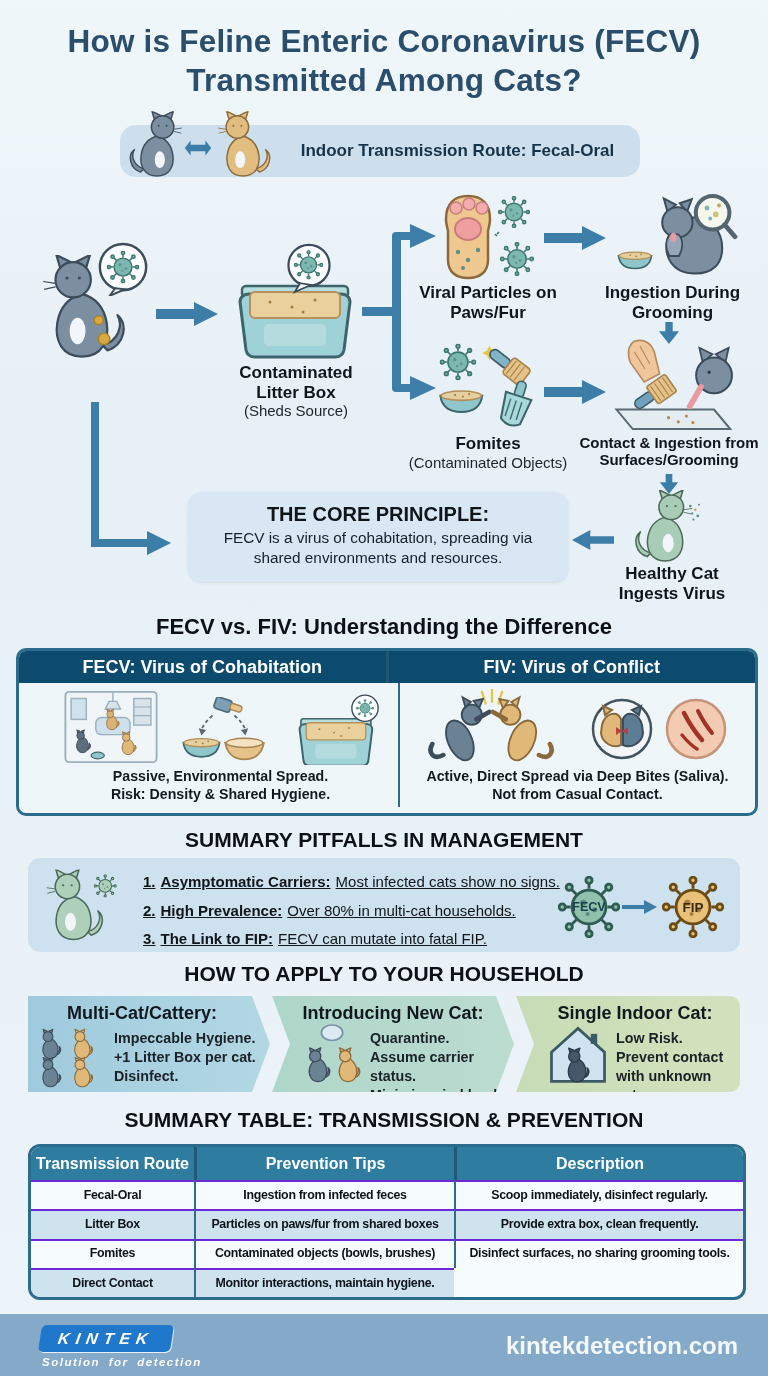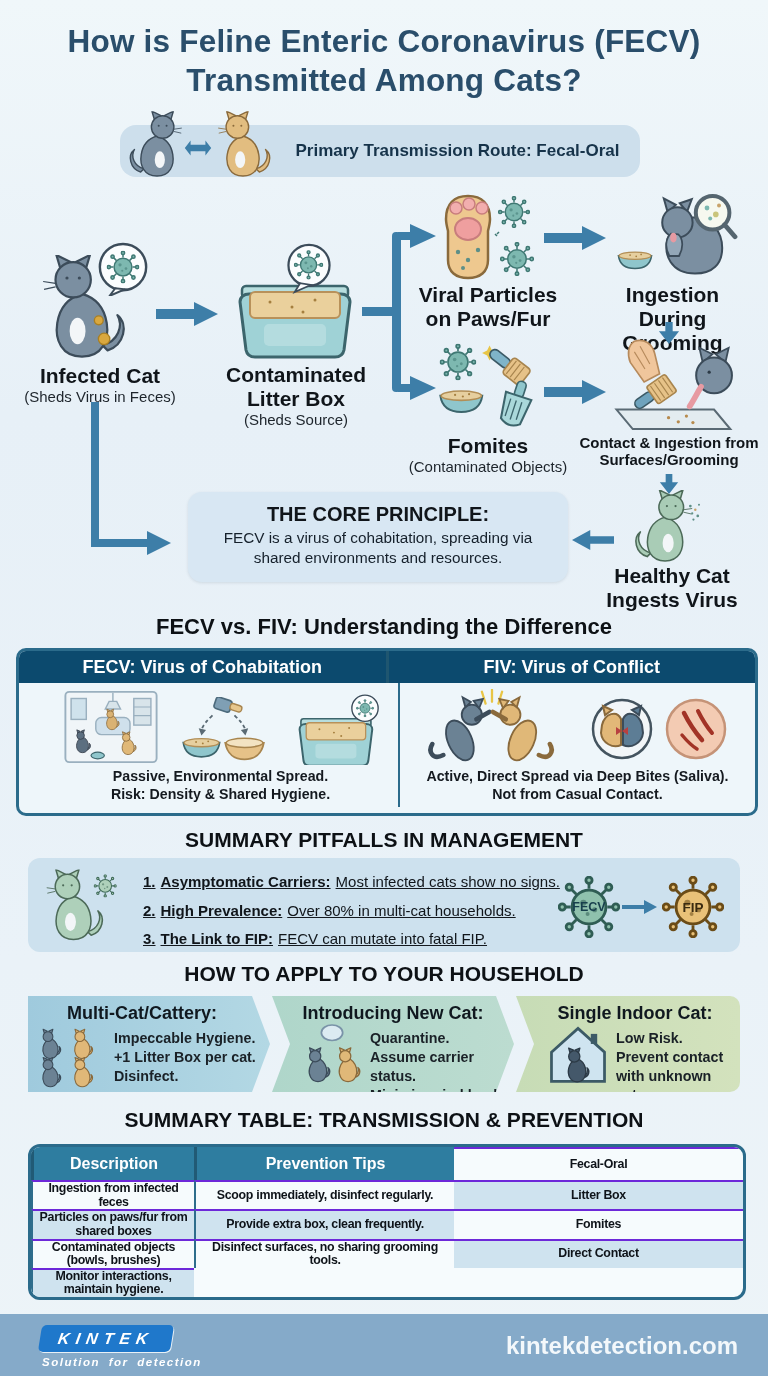--- a/index.html
+++ b/index.html
@@ -2,21 +2,21 @@
 <html><head>
 <meta charset="utf-8">
 <style>
   html,body{margin:0;padding:0;background:#d8e4ec;}
   #page{position:relative;width:768px;height:1376px;overflow:hidden;
         background:linear-gradient(180deg,#f0f7fa 0%,#e7f0f7 30%,#eaf2f8 70%,#edf4f8 100%);
         font-family:"Liberation Sans",sans-serif;color:#14191f;}
   .abs{position:absolute;}
   .ctr{text-align:center;}
   .title{font-weight:bold;font-size:31.5px;line-height:1.24;color:#2a4e6b;letter-spacing:.2px;}
-  .flowT{font-weight:bold;font-size:21px;line-height:1.15;color:#10151a;}
+  .flowT{font-weight:bold;font-size:17px;line-height:1.15;color:#10151a;}
   .flowT2{font-weight:bold;font-size:15px;line-height:1.15;color:#10151a;}
   .flowS{font-size:15px;line-height:1.2;color:#1d242b;}
   .h2{font-weight:bold;font-size:21px;color:#0d1115;}
   .pill{background:#cddfec;border-radius:16px;}
   .corebox{background:#d8e7f3;border-radius:14px;box-shadow:0 1px 3px rgba(60,90,110,.15);}
   .cmp-table{border:3px solid #2b6b8b;border-radius:10px;background:#eef6fa;overflow:hidden;}
   .cmp-head{background:#0c4a6e;color:#fff;font-weight:bold;font-size:18px;line-height:32px;text-align:center;}
   .cap{font-weight:bold;font-size:14.2px;line-height:18px;color:#14191f;}
   .pitbox{background:#cde1ee;border-radius:12px;}
   .pit-line{font-size:15px;line-height:28.5px;white-space:nowrap;color:#10151a;}
@@ -112,36 +112,32 @@
   <div class="abs pill" style="left:120px;top:125px;width:520px;height:52px;"></div>
   <svg class="abs" style="left:126px;top:110px;" width="62" height="70" viewBox="0 0 110 120">
     <use href="#sitcat" fill="#7b8fa1" color="#3c4c5a" transform="translate(110,0) scale(-1,1)"></use>
   </svg>
   <svg class="abs" style="left:184px;top:138px;" width="28" height="20" viewBox="0 0 34 22">
     <path d="M8 7 H26 V2 L33 11 L26 20 V15 H8 V20 L1 11 L8 2 Z" fill="#3d7ea8"></path>
   </svg>
   <svg class="abs" style="left:212px;top:110px;" width="62" height="70" viewBox="0 0 110 120">
     <use href="#sitcat" fill="#e2bd80" color="#8a6a3c"></use>
   </svg>
-  <div class="abs ctr" style="left:285px;top:125px;width:345px;height:52px;line-height:52px;font-weight:bold;font-size:17px;color:#16334a;">Primary Transmission Route: Fecal-Oral</div>
+  <div class="abs ctr" style="left:285px;top:125px;width:345px;height:52px;line-height:52px;font-weight:bold;font-size:17px;color:#16334a;">Indoor Transmission Route: Fecal-Oral</div>
 
   <svg class="abs" style="left:32px;top:255px;" width="100" height="106" viewBox="0 0 110 120">
     <use href="#sitcat" fill="#7b8fa1" color="#3c4c5a"></use>
     <circle cx="74" cy="74" r="5" fill="#d9a83f" stroke="#a97f23" stroke-width="1.5"></circle>
     <circle cx="80" cy="95" r="6.5" fill="#d9a83f" stroke="#a97f23" stroke-width="1.5"></circle>
   </svg>
   <svg class="abs" style="left:96px;top:242px;" width="54" height="54" viewBox="0 0 56 56">
     <circle cx="28" cy="26" r="24" fill="#fbfdfe" stroke="#3c4c5a" stroke-width="2.5"></circle>
     <path d="M20 48 L14 56 L30 49 Z" fill="#fbfdfe" stroke="#3c4c5a" stroke-width="2"></path>
     <use href="#virus" x="11" y="9" width="34" height="34" fill="#7db8b0" color="#3f7873"></use>
   </svg>
-  <div class="abs ctr" style="left:10px;top:364px;width:180px;">
-    <div class="flowT">Infected Cat</div>
-    <div class="flowS">(Sheds Virus in Feces)</div>
-  </div>
   <svg class="abs" style="left:156px;top:300px;" width="62" height="28" viewBox="0 0 62 28">
     <path d="M0 9 H38 V2 L62 14 L38 26 V19 H0 Z" fill="#3d7ea8"></path>
   </svg>
 
   <svg class="abs" style="left:226px;top:262px;" width="138" height="100" viewBox="0 0 130 100">
     <use href="#litter"></use>
   </svg>
   <svg class="abs" style="left:284px;top:240px;" width="50" height="56" viewBox="0 0 56 56">
     <circle cx="28" cy="25" r="23" fill="#fbfdfe" stroke="#3c4c5a" stroke-width="2.5"></circle>
     <path d="M18 45 L12 55 L30 47 Z" fill="#fbfdfe" stroke="#3c4c5a" stroke-width="2"></path>
@@ -424,22 +420,23 @@
       </svg>
       <div class="abs panelL" style="left:100px;top:33px;width:118px;">
         <div>Low Risk.</div>
         <div>Prevent contact with unknown cats.</div>
       </div>
     </div>
   </div>
 
   <div class="abs ctr h2" style="left:0;top:1108px;width:768px;">SUMMARY TABLE: TRANSMISSION &amp; PREVENTION</div>
   <div class="abs sum-table" style="left:28px;top:1144px;width:712px;height:150px;">
+    <div class="sum-h">Transmission Route</div>
+    <div class="sum-h" style="border-left:3px solid #215a75;">Prevention Tips</div>
     <div class="sum-h" style="border-left:3px solid #215a75;">Description</div>
-    <div class="sum-h" style="border-left:3px solid #215a75;">Prevention Tips</div>
 
     <div class="sum-c">Fecal-Oral</div>
     <div class="sum-c cB">Ingestion from infected feces</div>
     <div class="sum-c cB">Scoop immediately, disinfect regularly.</div>
 
     <div class="sum-c rAlt">Litter Box</div>
     <div class="sum-c cB rAlt">Particles on paws/fur from shared boxes</div>
     <div class="sum-c cB rAlt">Provide extra box, clean frequently.</div>
 
     <div class="sum-c">Fomites</div>

